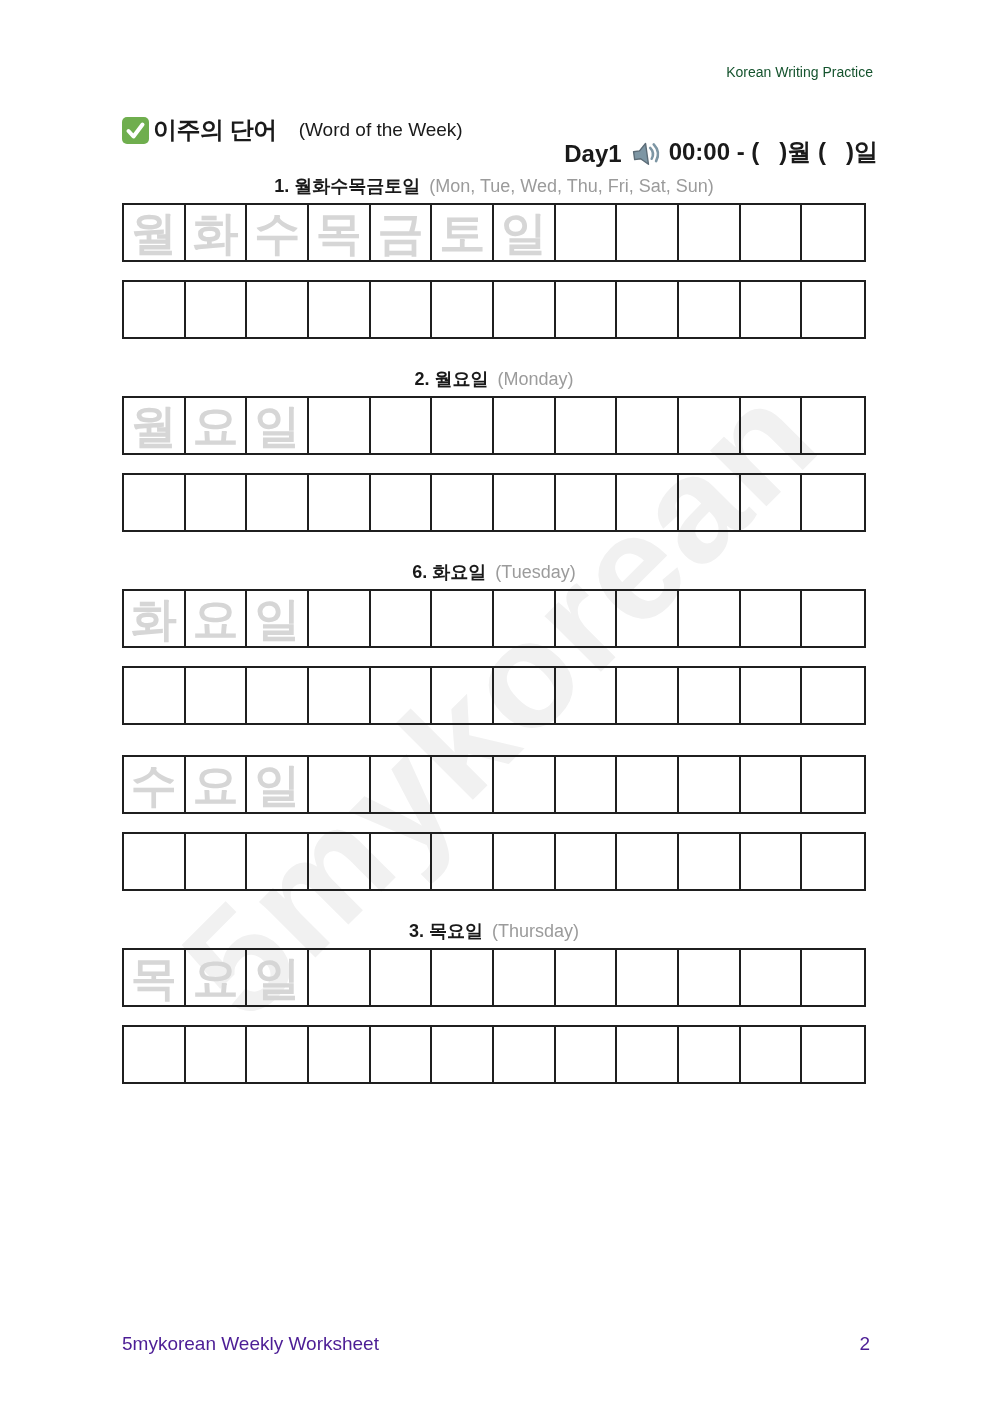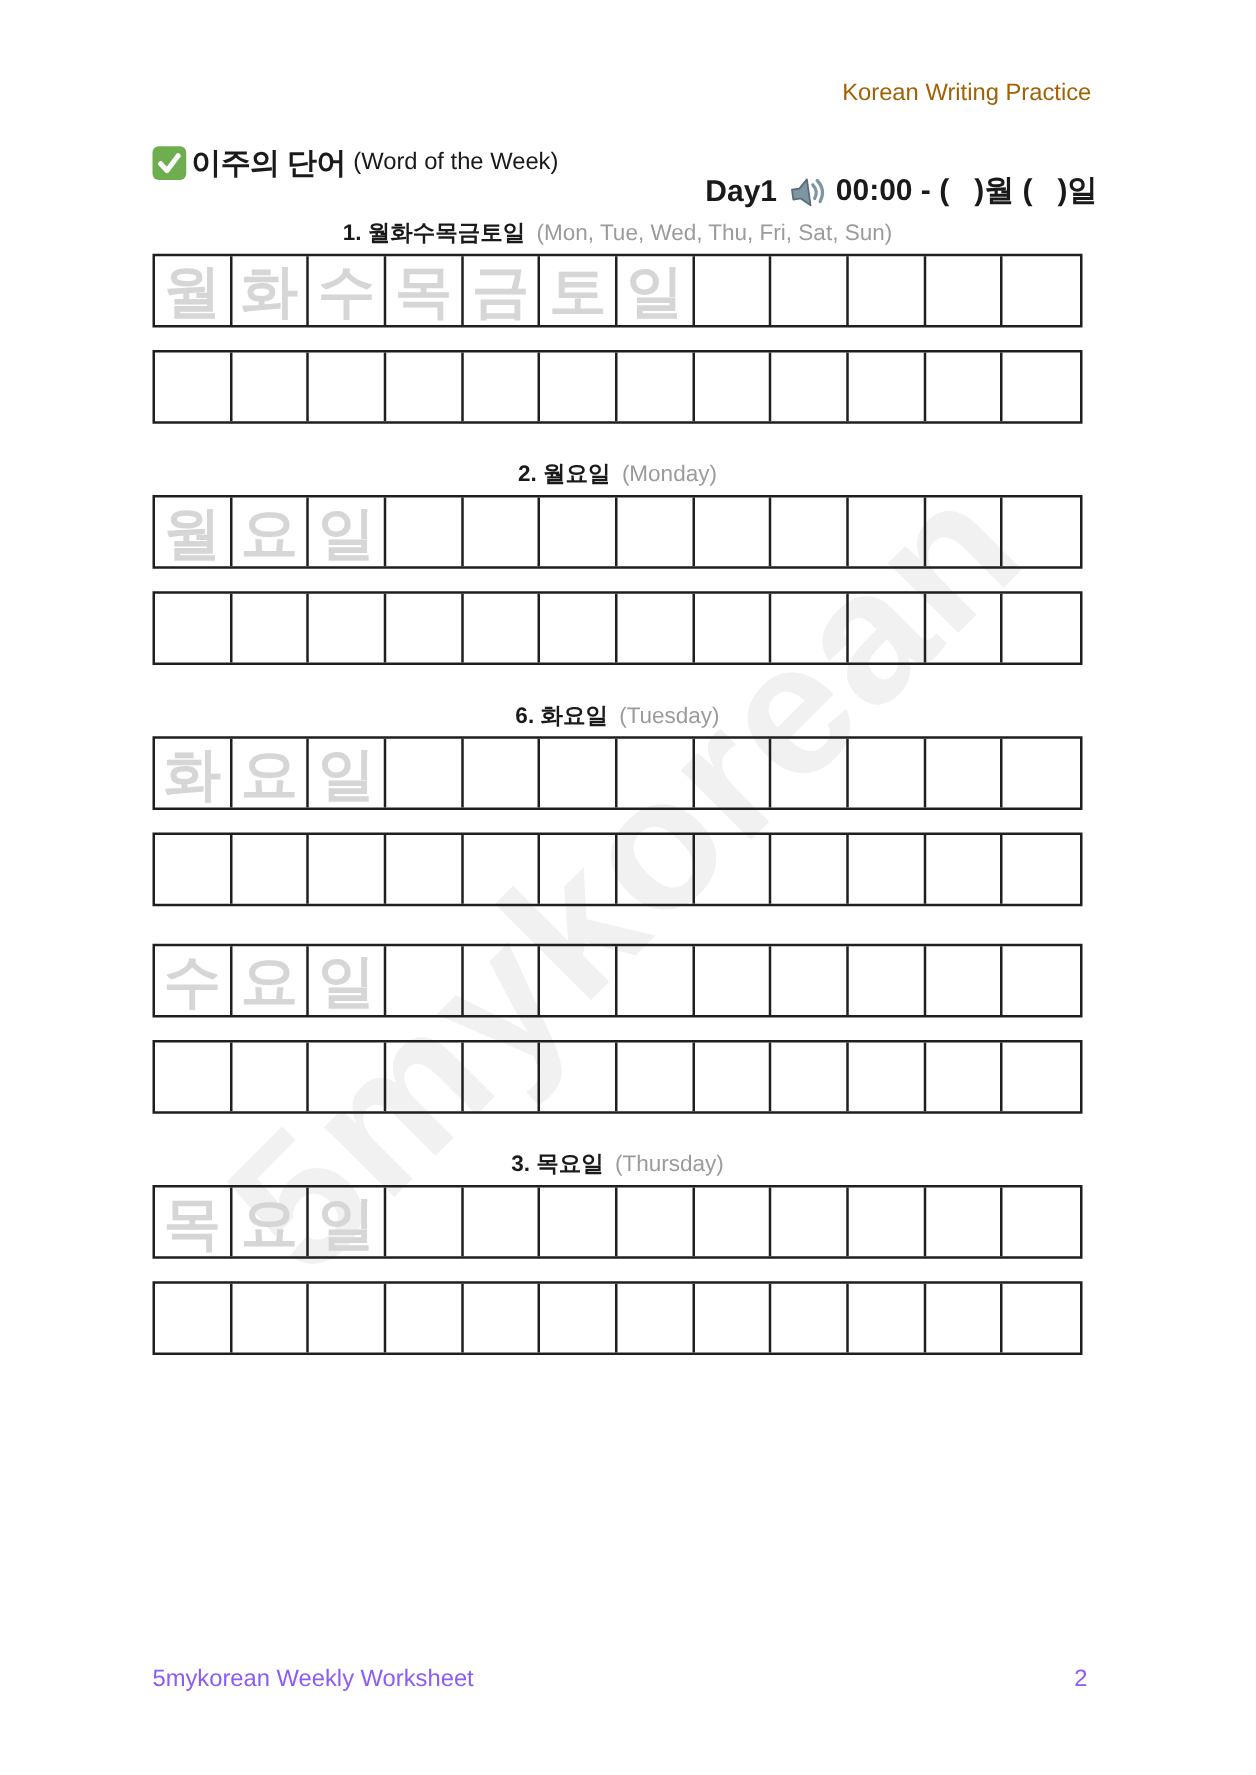--- a/index.html
+++ b/index.html
@@ -28,38 +28,38 @@
     white-space: nowrap;
     z-index: 0;
     user-select: none;
   }
   .content-layer { position: absolute; inset: 0; z-index: 1; }
 
   .doc-header {
     position: absolute;
     top: 64px;
     right: 132px;
-    font-size: 19px;
-    color: #a16207;
+    font-size: 14px;
+    color: #14532d;
   }
   .title-row {
     position: absolute;
     top: 110px;
     left: 121px;
     width: 757px;
     height: 40px;
     display: flex;
     justify-content: space-between;
     align-items: center;
     gap: 29px;
   }
   .title-left { display: flex; align-items: center; }
   .check-icon { width: 29px; height: 29px; margin-right: 3px; display: inline-flex; }
   .title-ko { font-size: 24px; font-weight: bold; letter-spacing: -0.5px; }
-  .title-en { font-size: 19px; margin-left: 6px; font-weight: normal; }
+  .title-en { font-size: 19px; margin-left: 22px; font-weight: normal; }
   .title-right { display: flex; align-items: flex-end; font-size: 24px; font-weight: bold; margin-top: 44px; }
   .speaker-icon { width: 30px; height: 28px; margin: 0 8px 0 9px; display: inline-flex; transform: rotate(-8deg); }
   .time-text { white-space: pre; }
 
   .sections {
     position: absolute;
     top: 176px;
     left: 122px;
     width: 744px;
   }
@@ -92,21 +92,21 @@
   }
 
   .footer {
     position: absolute;
     top: 1333px;
     left: 122px;
     width: 748px;
     display: flex;
     justify-content: space-between;
     font-size: 19px;
-    color: #8b5cf6;
+    color: #4c1d95;
   }
 </style>
 </head>
 <body>
 
 <div class="page">
 
   <div class="watermark">5mykorean</div>
 
   <div class="content-layer">

